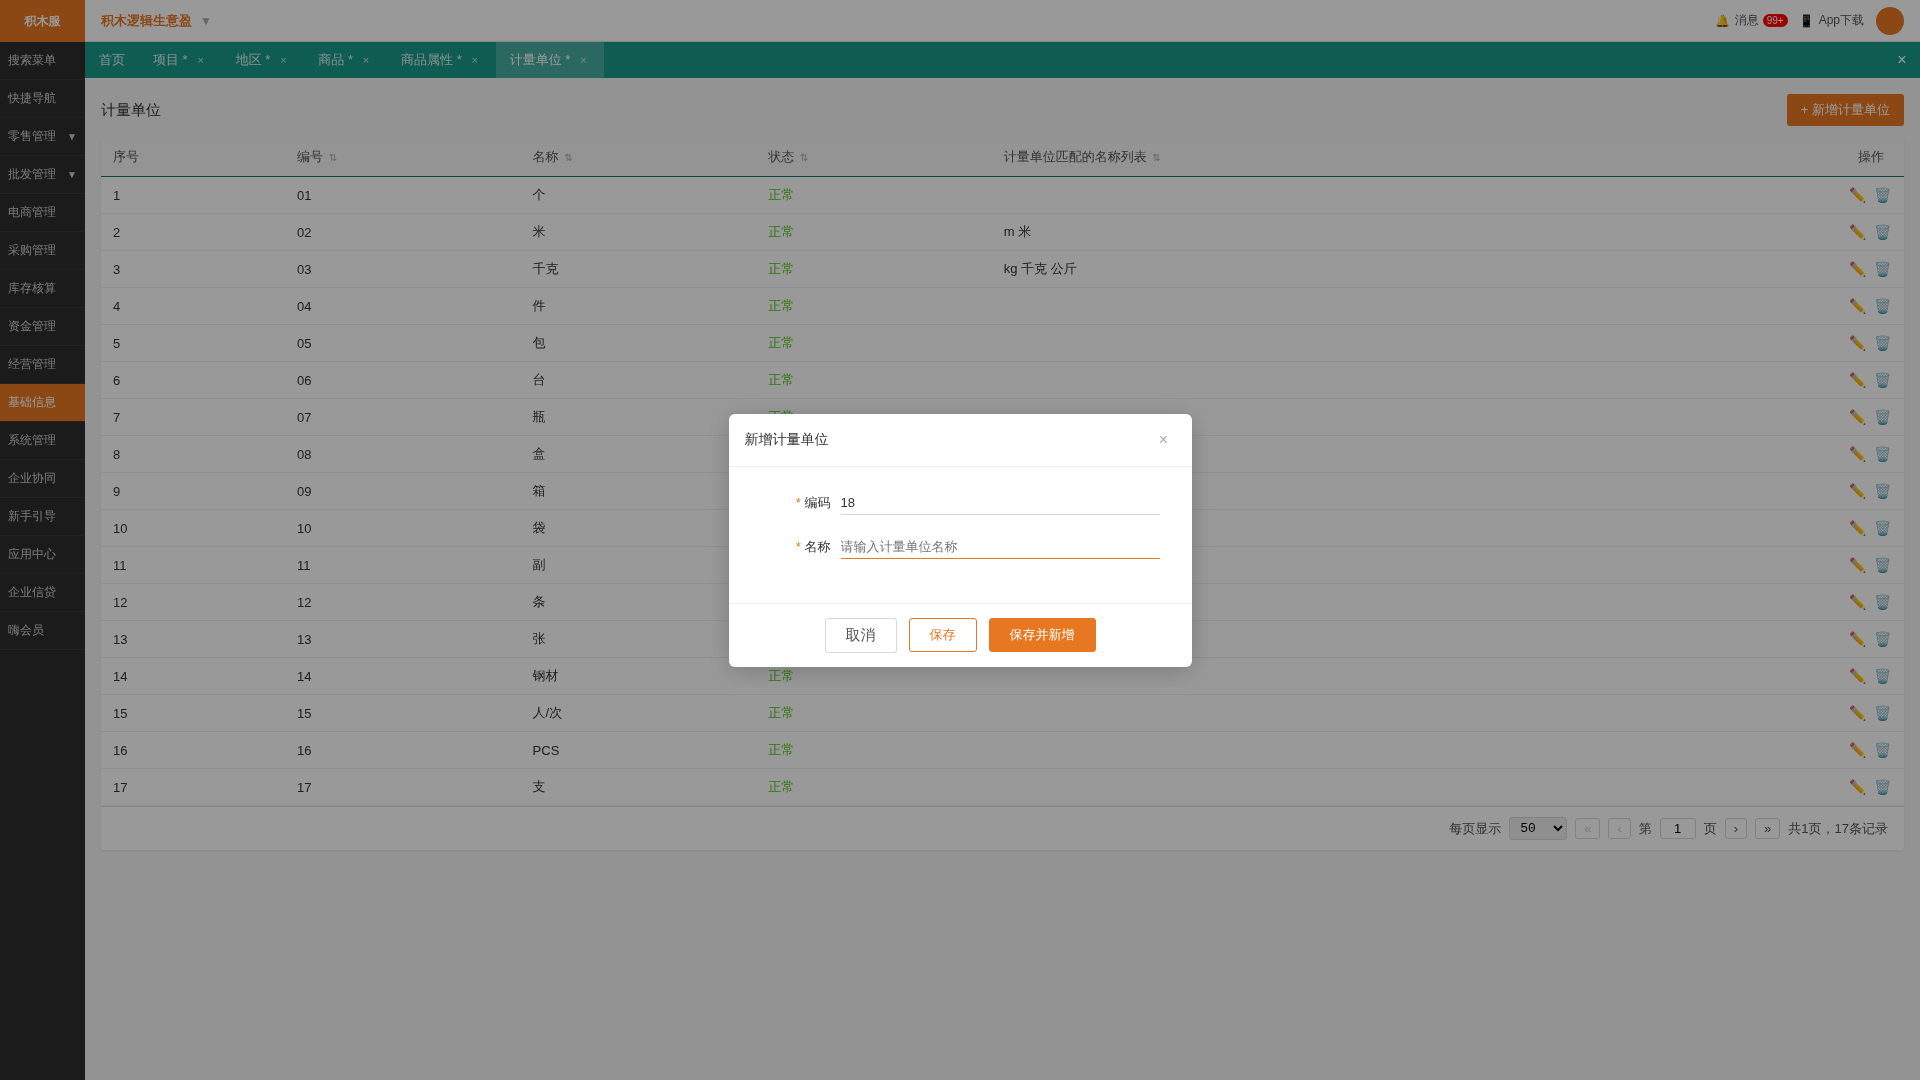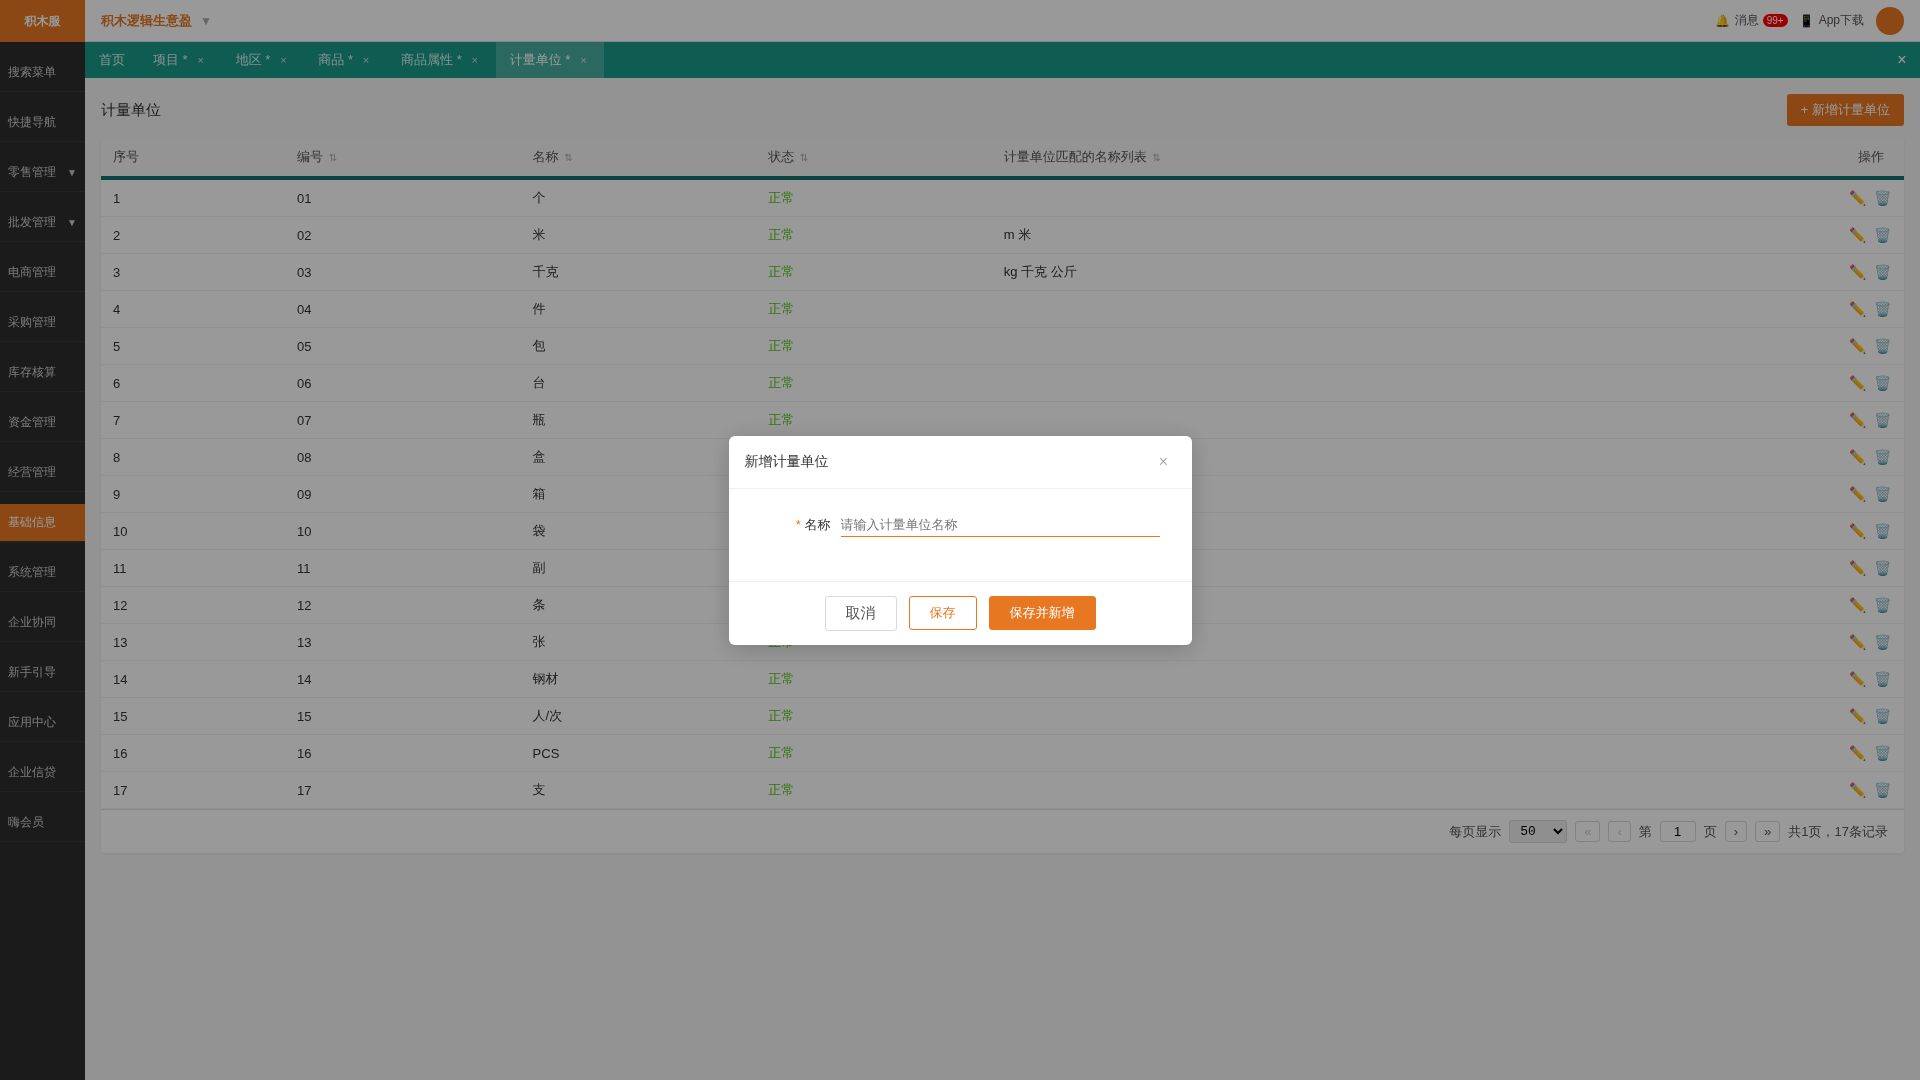--- a/index.html
+++ b/index.html
@@ -36,21 +36,20 @@
       width: 100%;
       padding: 10px 8px;
       text-align: center;
       color: #ccc;
       cursor: pointer;
       font-size: 12px;
       border-bottom: 1px solid #3a3a3a;
       display: flex;
       align-items: center;
       justify-content: space-between;
-      margin-top: 12px;
     }
     .nav-label .arrow { font-size: 10px; }
 
     
     .main-area {
       flex: 1;
       display: flex;
       flex-direction: column;
       overflow: hidden;
     }
@@ -157,21 +156,21 @@
       border-radius: 4px;
       overflow: hidden;
       box-shadow: 0 1px 3px rgba(0,0,0,0.08);
     }
     table {
       width: 100%;
       border-collapse: collapse;
     }
     thead tr {
       background: #f7f7f7;
-      border-bottom: 4px solid #0f766e;
+      border-bottom: 1px solid #0f766e;
     }
     thead th {
       padding: 10px 12px;
       text-align: left;
       font-weight: 500;
       color: #555;
       font-size: 13px;
       white-space: nowrap;
     }
     thead th .sort-icon { color: #aaa; font-size: 10px; margin-left: 2px; }
@@ -725,20 +724,24 @@
 </div>
 
 <div class="modal-overlay">
   <div class="modal">
     <div class="modal-header">
       <span class="modal-title">新增计量单位</span>
       <div class="modal-close">×</div>
     </div>
     <div class="modal-body">
       <div class="form-row">
+        <label class="form-label required">编码</label>
+        <input type="text" class="form-input" value="18" style="">
+      </div>
+      <div class="form-row">
         <label class="form-label required">名称</label>
         <input type="text" class="form-input highlighted" placeholder="请输入计量单位名称" style="">
       </div>
     </div>
     <div class="modal-footer">
       <button class="btn-default">取消</button>
       <button class="btn-save">保存</button>
       <button class="btn-save-continue">保存并新增</button>
     </div>
   </div>

